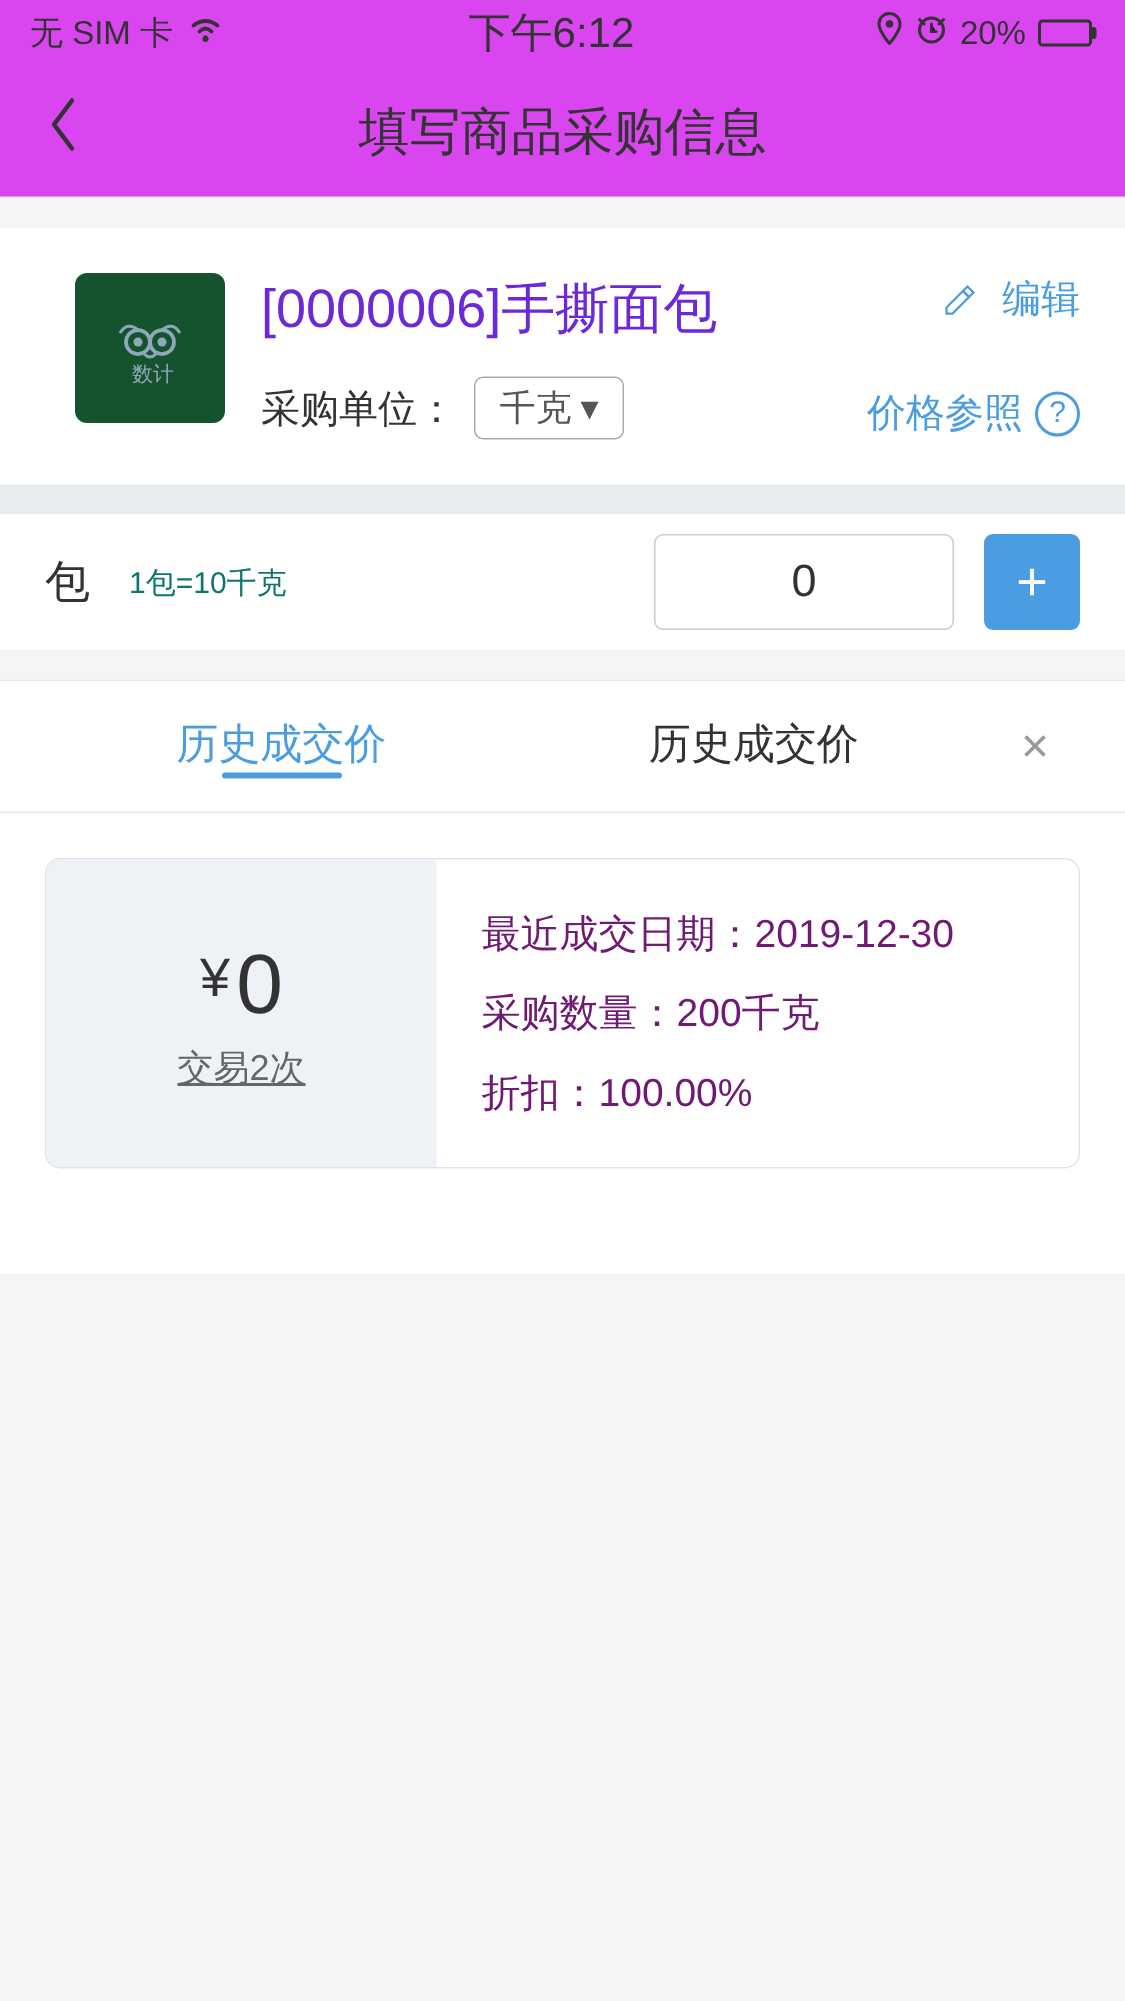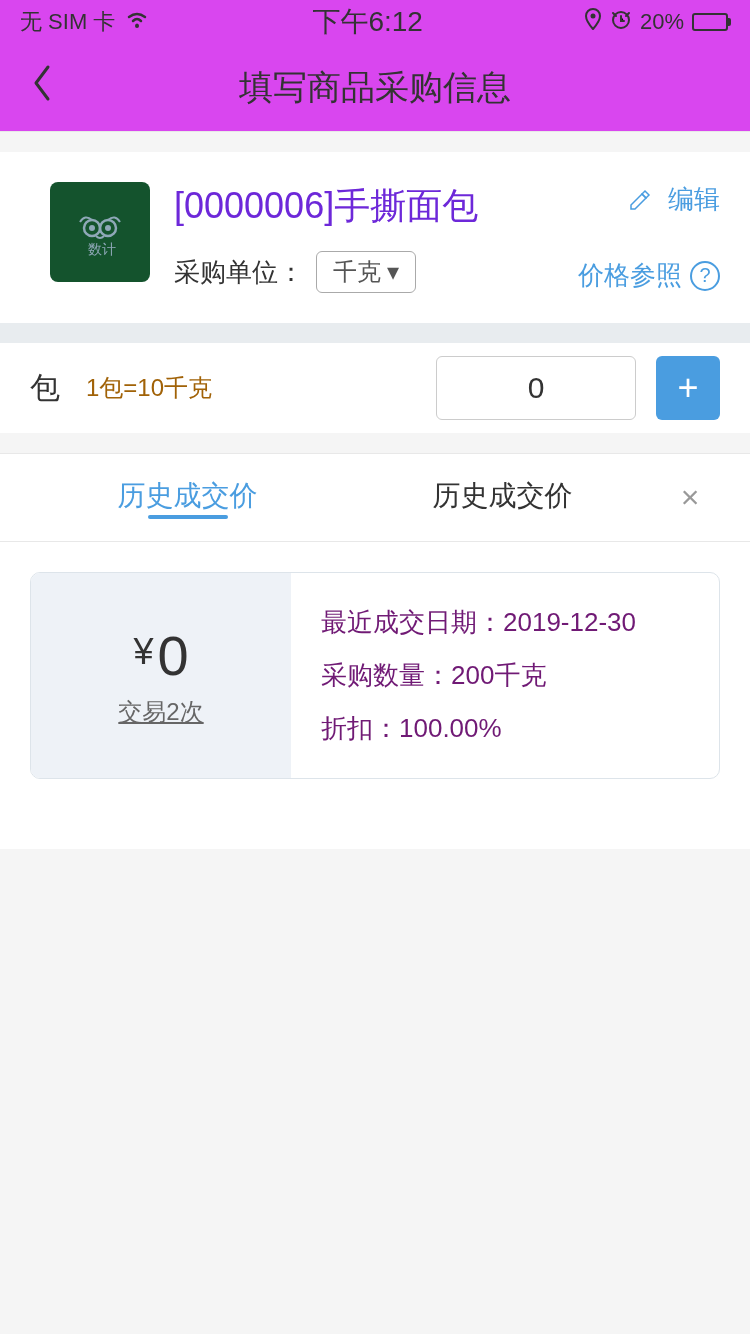--- a/index.html
+++ b/index.html
@@ -167,22 +167,22 @@
       align-items: center;
       padding: 0 30px;
       gap: 20px;
     }
     .qty-label {
       font-size: 30px;
       color: #333;
       font-weight: 500;
     }
     .qty-sublabel {
-      font-size: 24px;
-      color: #a16207;
+      font-size: 20px;
+      color: #0f766e;
       margin-left: 6px;
       text-align: right;
     }
     .qty-spacer { flex: 1; }
     .qty-input-box {
       width: 200px;
       height: 64px;
       border: 1px solid #ccc;
       border-radius: 6px;
       display: flex;

